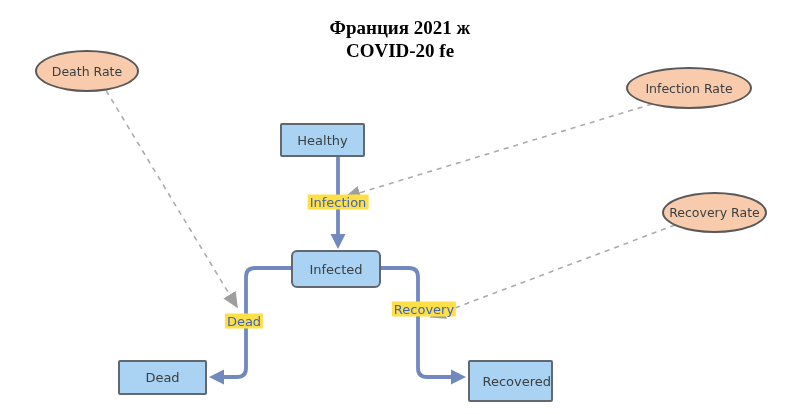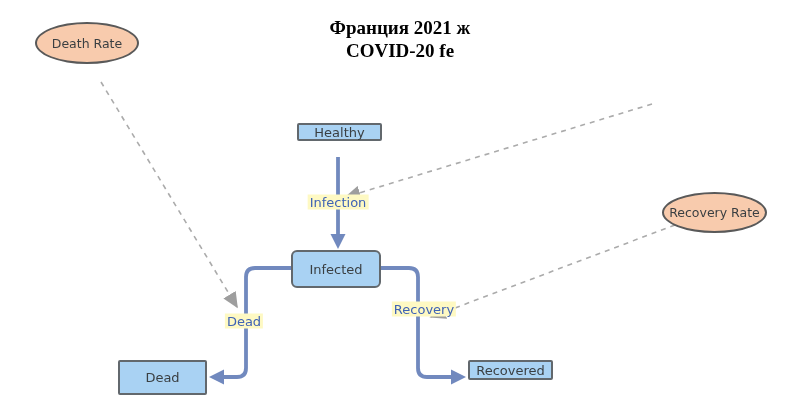--- a/index.html
+++ b/index.html
@@ -35,21 +35,21 @@
     position:absolute; z-index:3;
     background:var(--ellipse-fill,#F8CBAD);
     border:2px solid var(--ellipse-border,#595959);
     border-radius:50%; box-sizing:border-box;
     display:flex; align-items:center; justify-content:center;
     font-size:12.5px; color:var(--label-text,#3A3F42);
   }
   .flow-label {
     position:absolute; z-index:2;
     transform:translate(-50%,-50%);
-    background:#fef9c3; padding:0 2px;
+    background:#fde047; padding:0 2px;
     font-size:13px; color:var(--flow-label,#3F63B5);
     white-space:nowrap;
   }
 </style>
 </head>
 <body>
 
 <div class="canvas">
 
   <svg class="connectors" width="800" height="414" viewBox="0 0 800 414">
@@ -71,37 +71,40 @@
 
     <path class="flow-line" d="M381,268 L409,268 Q418,268 418,277 L418,368 Q418,377 427,377 L451,377"></path>
     <polygon class="flow-head" points="466,377 451,369.5 451,384.5"></polygon>
   </svg>
 
   <div class="title">
     <div>Франция 2021 ж</div>
     <div>COVID-20 fe</div>
   </div>
 
-  <div class="rate-ellipse" style="left:35px; top:22px; width:104px; height:42px;">
+  <div class="rate-ellipse" style="left:35px; top:50px; width:104px; height:42px;">
     <span>Death Rate</span>
+  </div>
+  <div class="rate-ellipse" style="left:626px; top:67px; width:126px; height:42px;">
+    <span>Infection Rate</span>
   </div>
   <div class="rate-ellipse" style="left:662px; top:192px; width:105px; height:41px;text-align:center;">
     <span>Recovery Rate</span>
   </div>
 
-  <div class="node-box" style="left:297px; top:123px; width:85px; height:18px;">
+  <div class="node-box" style="left:280px; top:123px; width:85px; height:34px;">
     <span>Healthy</span>
   </div>
   <div class="node-box" style="left:291px; top:250px; width:90px; height:38px;border-radius:6px;">
     <span>Infected</span>
   </div>
   <div class="node-box" style="left:118px; top:360px; width:89px; height:35px;">
     <span>Dead</span>
   </div>
-  <div class="node-box" style="left:468px; top:360px; width:85px; height:20px;">
+  <div class="node-box" style="left:468px; top:360px; width:85px; height:42px;justify-content:flex-end;">
     <span>Recovered</span>
   </div>
 
   <div class="flow-label" style="left:338px; top:202px;">Infection</div>
   <div class="flow-label" style="left:244px; top:321px;">Dead</div>
   <div class="flow-label" style="left:424px; top:309px;">Recovery</div>
 
 </div>
 
 </body></html>

